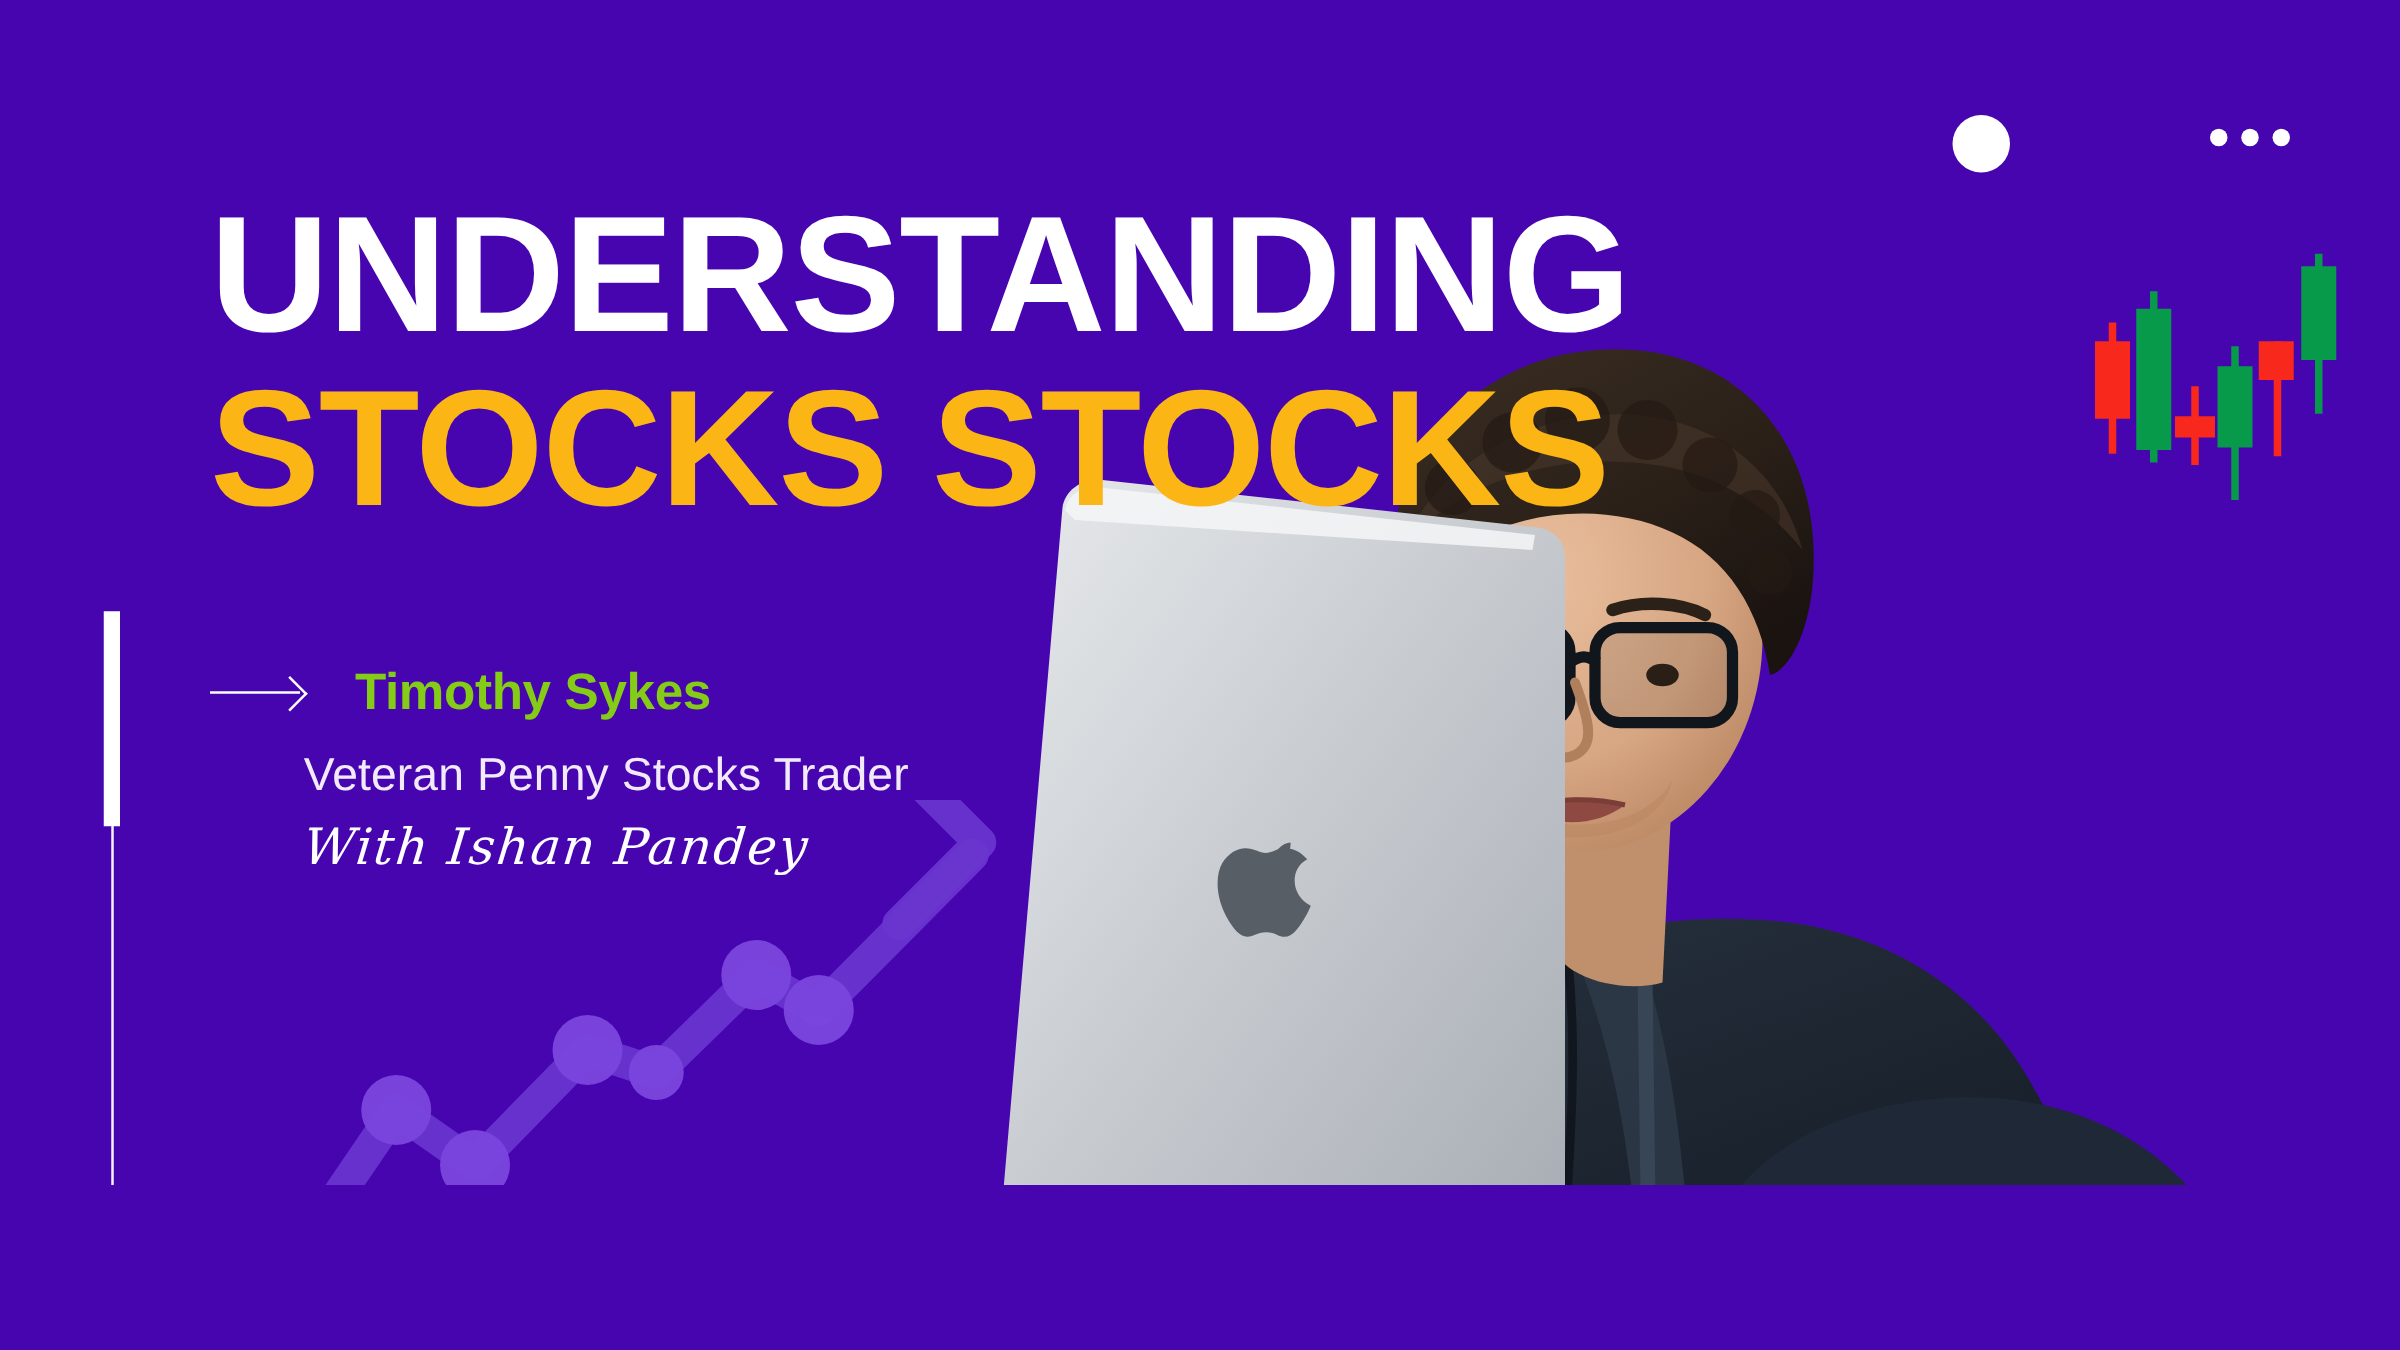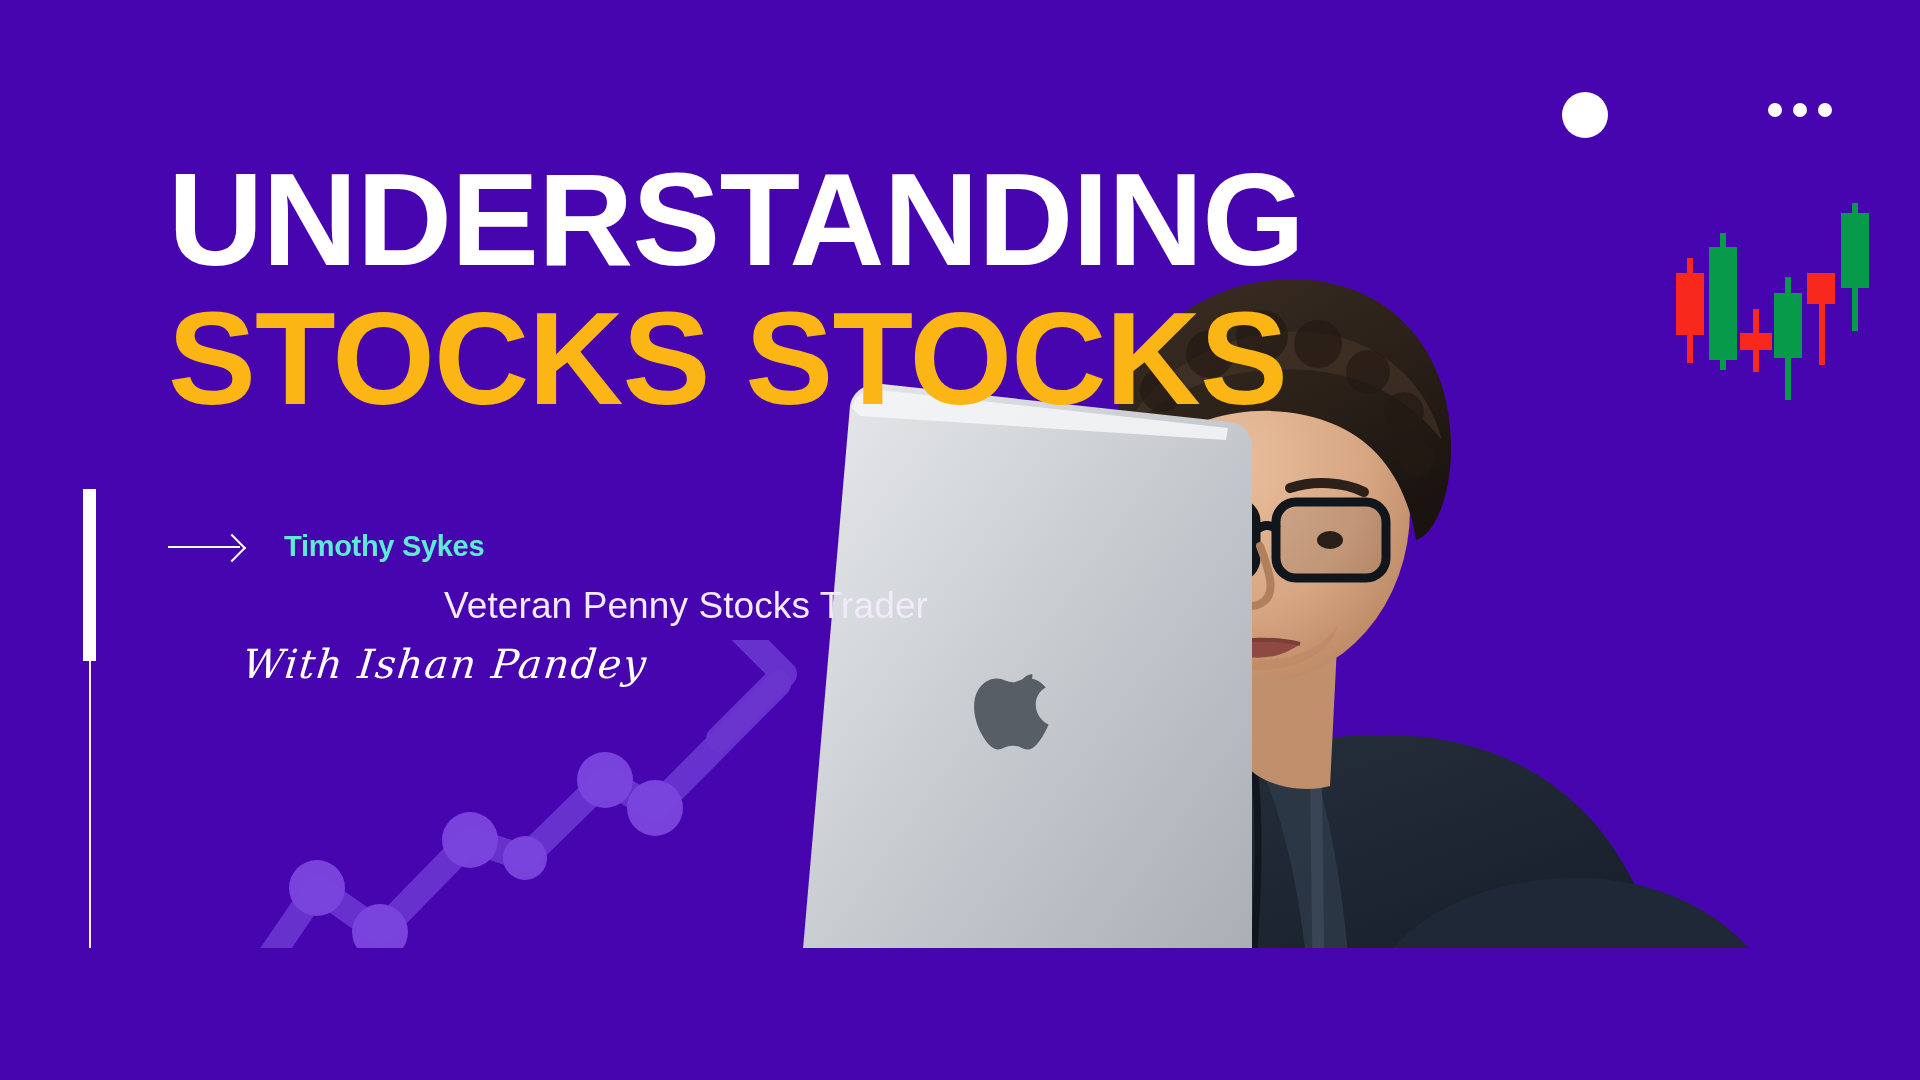--- a/index.html
+++ b/index.html
@@ -63,25 +63,25 @@
     content:""; position:absolute; left:0; top:14px;
     width:72px; height:2.5px; background:#FFFFFF;
   }
   .arrow-glyph::after {
     content:""; position:absolute; right:8px; top:6px;
     width:18px; height:18px;
     border-top:2.5px solid #FFFFFF; border-right:2.5px solid #FFFFFF;
     transform:rotate(45deg);
   }
   .pr-name {
-    color:#5eead4; font-size:29px; font-weight:700; letter-spacing:-.3px;
+    color:#84cc16; font-size:41px; font-weight:700; letter-spacing:-.3px;
   }
   .pr-role {
     color:#F2EAFB; font-size:37px; font-weight:300;
-    margin:22px 0 0 75px; letter-spacing:.1px;text-align:right;
+    margin:22px 0 0 75px; letter-spacing:.1px;
   }
   .pr-with {
     color:#FFFFFF; font-size:40px; margin:14px 0 0 75px;
     font-family:"DejaVu Serif", serif;
     font-style:italic; font-weight:400;
     letter-spacing:1.5px;
     transform:skewX(-6deg);
     transform-origin:left center;
   }
 

